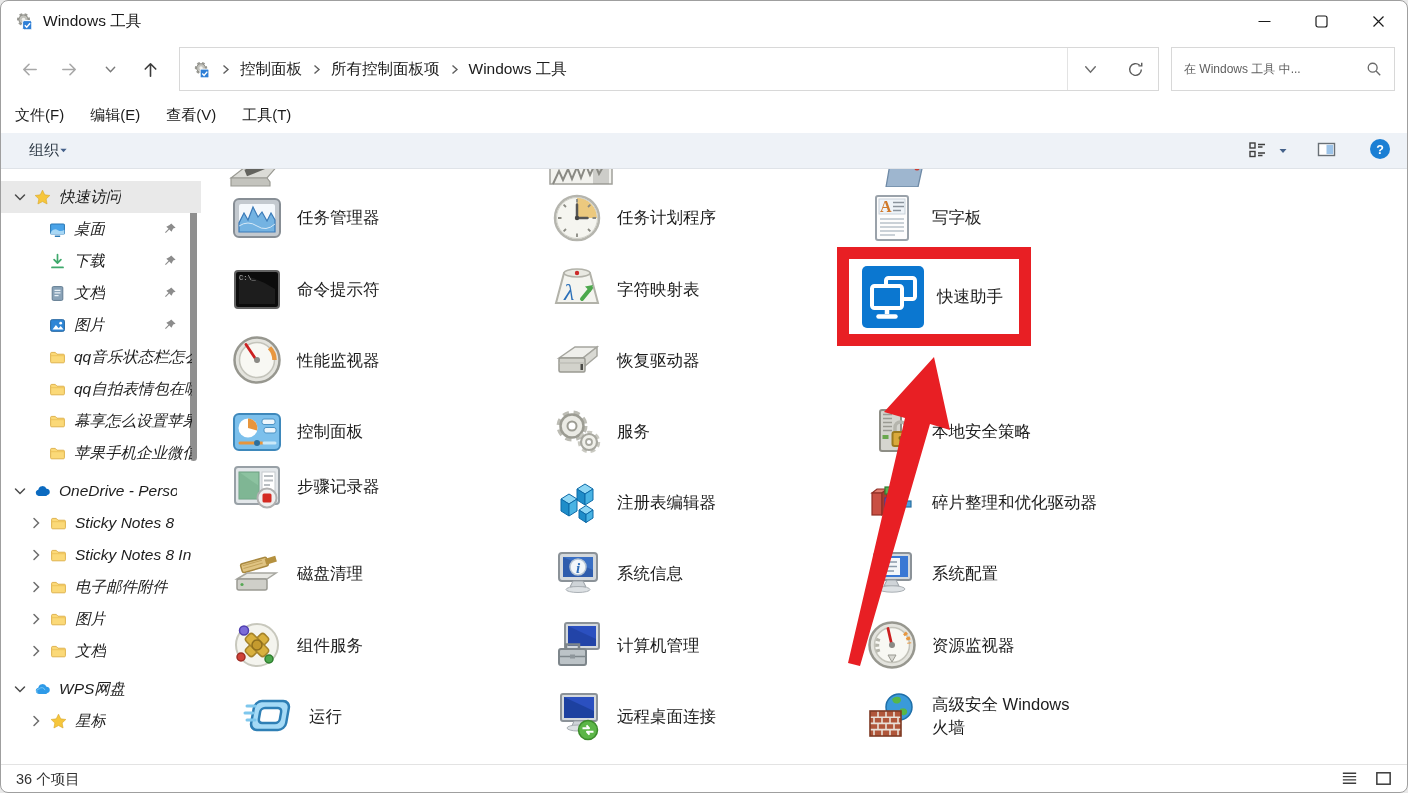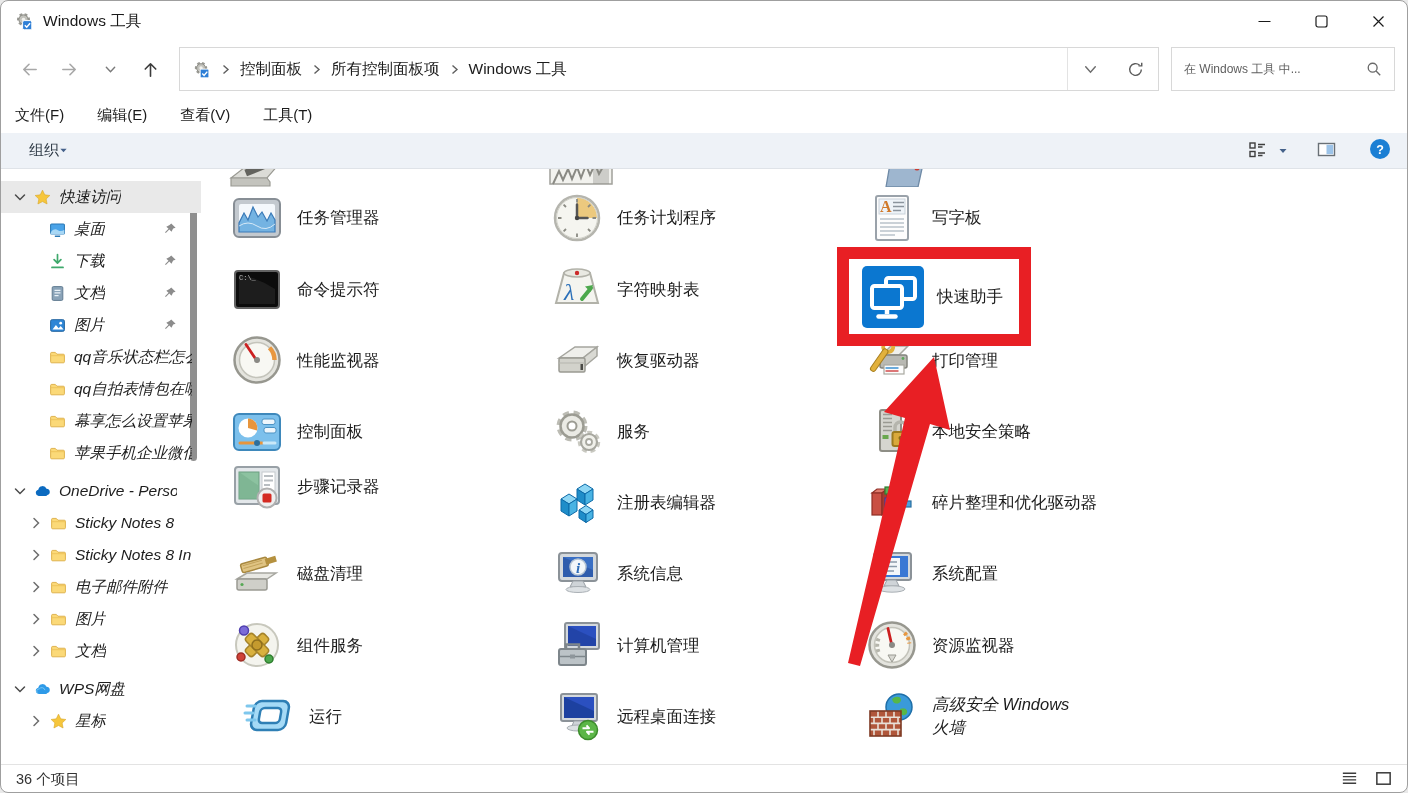--- a/index.html
+++ b/index.html
@@ -26,21 +26,21 @@
 .crumb-sep svg { width:11px; height:11px; }
 .addr-right { display:flex; align-items:center; height:100%; border-left:1px solid #e3e3e3; }
 .addr-btn { width:45px; height:100%; display:flex; align-items:center; justify-content:center; }
 .addr-btn svg { width:17px; height:17px; }
 .searchbox { width:224px; height:44px; border:1px solid #d8d8d8; margin:0 12px; background:#fff;
   display:flex; align-items:center; padding:0 12px; }
 .search-text { flex:1; font-size:12px; color:#5e5e5e; white-space:nowrap; overflow:hidden; }
 .searchbox svg { width:16px; height:16px; flex-shrink:0; }
 
 
-.menubar { height:36px; display:flex; align-items:center; gap:33px; padding-left:14px; font-size:15px; color:#1b1b1b; }
+.menubar { height:36px; display:flex; align-items:center; gap:26px; padding-left:14px; font-size:15px; color:#1b1b1b; }
 .menu-item { cursor:default; }
 
 
 .toolbar { height:36px; background:#eef2f7; border-bottom:1px solid #dfe3e8; display:flex; align-items:center; font-size:15px; color:#303c48; }
 .organize { margin-left:28px; display:flex; align-items:center; }
 .organize svg { width:9px; height:9px; }
 .tb-right { margin-left:auto; display:flex; align-items:center; margin-right:16px; gap:10px; }
 .tb-right .viewgrid svg { width:21px; height:21px; }
 .tb-right .dd svg { width:10px; height:10px; }
 .tb-right .preview { margin-left:18px; }
@@ -63,21 +63,21 @@
 .sb-gap { height:6px; }
 .sb-thumb { position:absolute; right:4px; top:17px; width:7px; height:275px; background:#8f8f8f; border-radius:4px; }
 
 .main { flex:1; position:relative; overflow:hidden; background:#fff; }
 .tool-item { position:absolute; display:flex; align-items:center; gap:14px; }
 .tool-item .ticon { width:52px; height:52px; flex-shrink:0; }
 .tool-item .ticon svg { width:100%; height:100%; }
 .tool-item.large .ticon { width:64px; height:64px; }
 .tool-item.large { gap:12px; }
 .tool-item .tlabel { font-size:16.5px; color:#1c1c1c; line-height:1.4; max-width:240px; }
-.tool-item.two-line .tlabel { max-width:158px;font-style:italic; }
+.tool-item.two-line .tlabel { max-width:158px; }
 .partial-icon { position:absolute; }
 
 
 .statusbar { height:30px; border-top:1px solid #e3e3e3; display:flex; align-items:center; padding-left:15px; font-size:14.5px; color:#333; }
 .sb-right { margin-left:auto; display:flex; align-items:center; gap:15px; margin-right:14px; }
 .sb-right svg { width:19px; height:19px; }
 
 
 .red-box { position:absolute; left:836px; top:246px; width:194px; height:99px;
   border:12px solid #e81f24; z-index:6; pointer-events:none; }
@@ -608,35 +608,20 @@
         <div class="tool-item large" style="left: 660px; top: 96px;">
           <span class="ticon"><svg viewBox="0 0 64 64">
               <rect x="1" y="1" width="62" height="62" rx="5" fill="#0b77d0"></rect>
               <rect x="25" y="13" width="29" height="21" rx="2.5" fill="#0b77d0" stroke="#fff" stroke-width="4"></rect>
               <rect x="11" y="21" width="30" height="22" rx="2.5" fill="#0b77d0" stroke="#fff" stroke-width="4"></rect>
               <path d="M26 43 v6" stroke="#fff" stroke-width="4.5"></path>
               <path d="M17.5 51.5 h17" stroke="#fff" stroke-width="4.5" stroke-linecap="round"></path>
             </svg></span>
           <span class="tlabel">快速助手</span>
         </div>
-        <div class="tool-item" style="left: 665px; top: 165.4px;">
-          <span class="ticon"><svg viewBox="0 0 52 52">
-              <path d="M16 21 l9-9 h17 l-9 9 z" fill="#f0f0ec" stroke="#a8a8a0" stroke-width="1.5"></path>
-              <rect x="14" y="21" width="27" height="13" rx="2" fill="#b9b9b3" stroke="#84847e" stroke-width="1.5"></rect>
-              <circle cx="37" cy="24.5" r="1.4" fill="#5ba85b"></circle>
-              <rect x="18" y="31" width="20" height="9" fill="#fdfdfd" stroke="#a8a8a0" stroke-width="1.2"></rect>
-              <path d="M19.5 34 h13" stroke="#3a8fd0" stroke-width="1.5"></path>
-              <path d="M19.5 37 h13" stroke="#d04848" stroke-width="1.5"></path>
-              <g transform="rotate(35 13 26)">
-                <circle cx="13" cy="10" r="5" fill="none" stroke="#e2b13c" stroke-width="4"></circle>
-                <rect x="10.5" y="13" width="5.5" height="26" rx="2.5" fill="#e2b13c" stroke="#a87f1f" stroke-width="1"></rect>
-              </g>
-            </svg></span>
-          <span class="tlabel">打印管理</span>
-        </div>
         <div class="tool-item" style="left: 665px; top: 236.6px;">
           <span class="ticon"><svg viewBox="0 0 52 52">
               <rect x="14" y="4" width="21" height="41" rx="2" fill="#d5d5cf" stroke="#8e8e86" stroke-width="2"></rect>
               <path d="M17 8.5 h9 M17 12.5 h9 M17 16.5 h9 M17 20.5 h9 M17 24.5 h9" stroke="#9a9a92" stroke-width="1.7"></path>
               <rect x="16.5" y="29" width="6" height="4" fill="#6aa84f"></rect>
               <path d="M29 26 v-4.5 a5.5 5.5 0 0 1 11 0 V26" fill="none" stroke="#b5b5ad" stroke-width="3.5"></path>
               <rect x="26.5" y="26" width="16" height="14" rx="2" fill="#d9a93c" stroke="#9c7a1f" stroke-width="2"></rect>
               <circle cx="34.5" cy="32" r="2" fill="#8a6a18"></circle>
               <path d="M34.5 33 v3.5" stroke="#8a6a18" stroke-width="2"></path>
             </svg></span>

